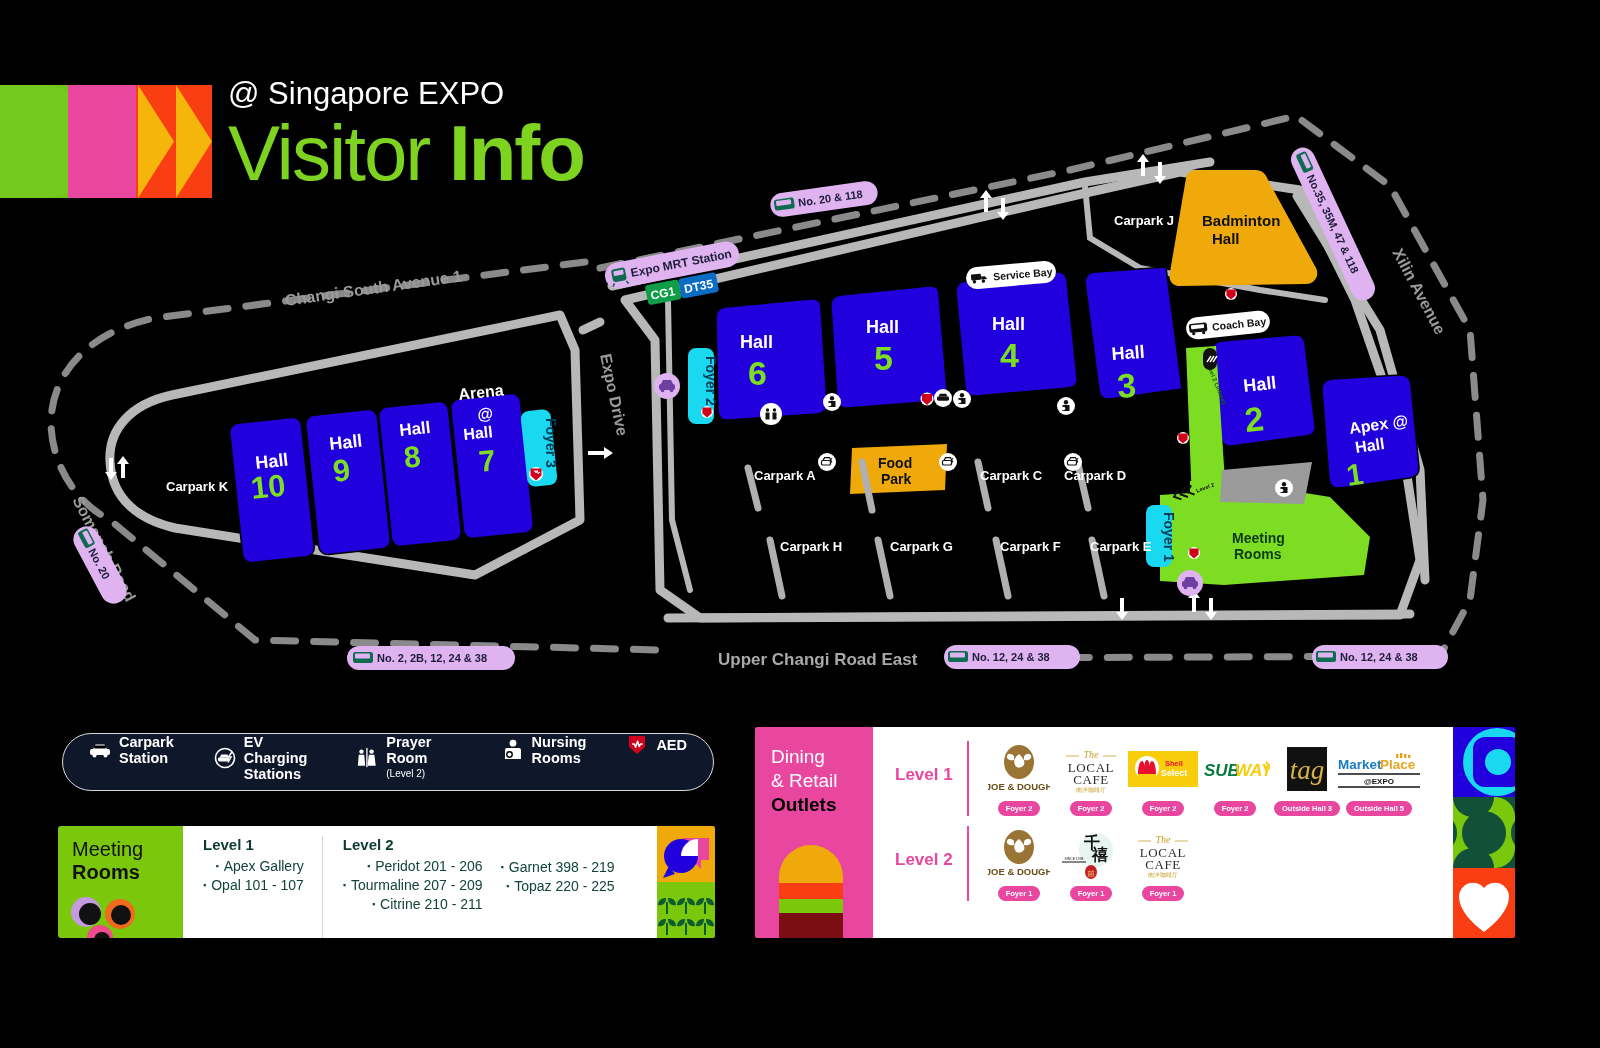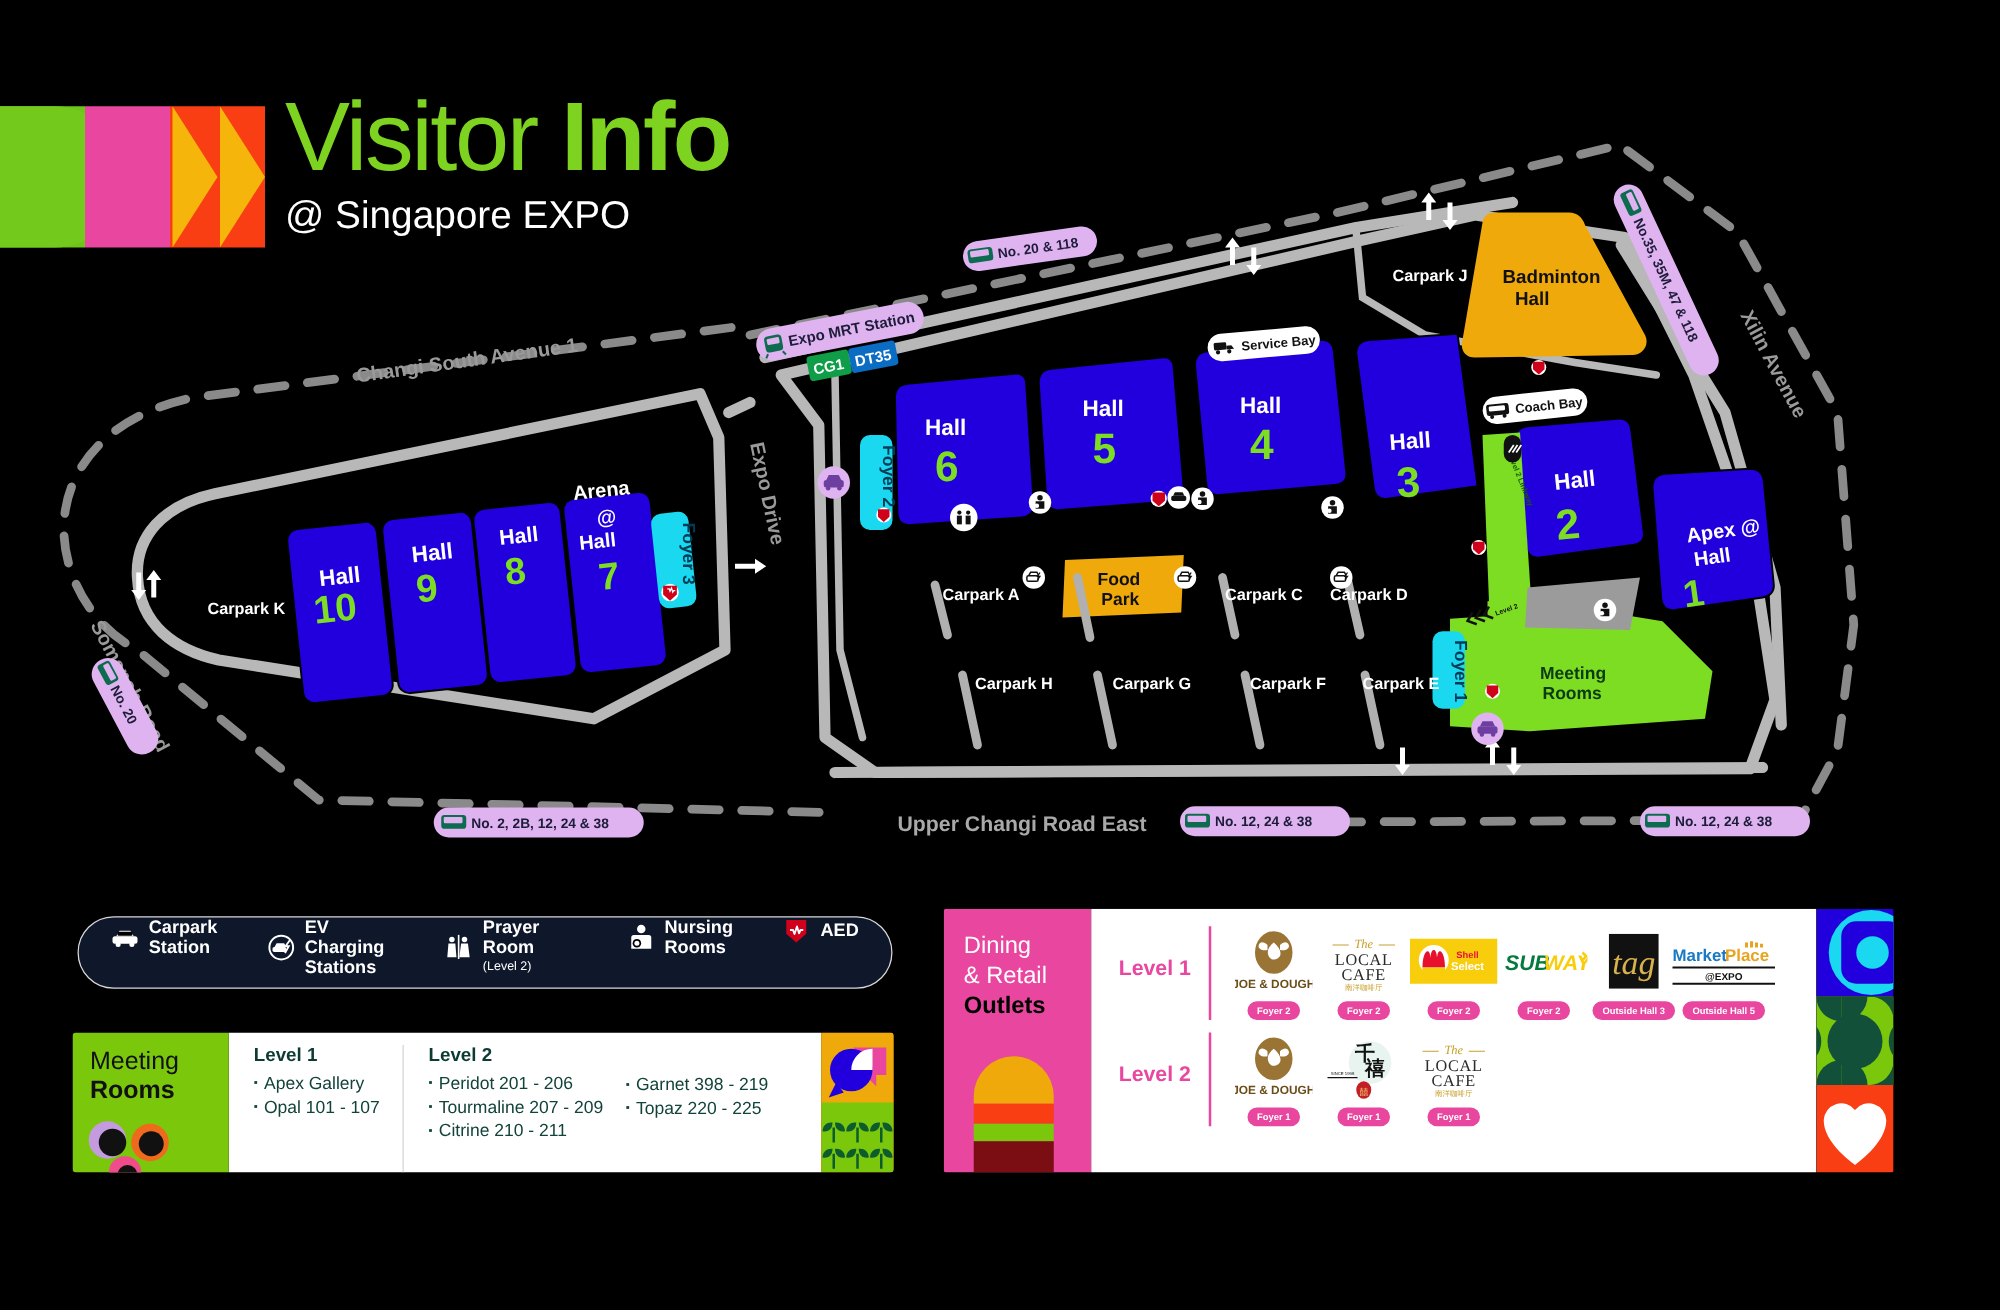--- a/index.html
+++ b/index.html
@@ -44,21 +44,21 @@
   #mr-panel { position:absolute; left:58px; top:826px; width:657px; height:112px; display:flex;
               border-radius:3px; overflow:hidden; }
   #mr-green { width:125px; background:#7ac70c; position:relative; padding:12px 0 0 14px; }
   #mr-green .l1 { font-size:20px; color:#111; font-weight:400; line-height:23px; }
   #mr-green .l2 { font-size:20px; color:#111; font-weight:700; line-height:23px; }
   #mr-green .deco { position:absolute; left:6px; bottom:-4px; width:118px; height:52px; }
   #mr-white { flex:1; background:#fff; color:#0d3b33; display:flex; padding:10px 0 0 20px; }
   .mr-col { padding-right:18px; }
   .mr-col.sep { border-left:1.5px solid #cfd8d6; padding-left:20px; }
   .mr-head { font-size:15px; font-weight:700; color:#0d3b33; margin-bottom:4px; }
-  .mr-li { font-size:14px; line-height:19px; color:#12433a; white-space:nowrap; }
+  .mr-li { font-size:14px; line-height:19px; color:#12433a; white-space:nowrap;text-align:right; }
   .mr-li::before { content:"\25AA"; font-size:9px; vertical-align:2px; margin-right:5px; }
   #mr-deco2 { width:58px; background:#efa90a; position:relative; overflow:hidden; }
 
   
   #dining { position:absolute; left:755px; top:727px; width:760px; height:211px; display:flex;
             border-radius:2px; overflow:hidden; }
   #dn-pink { width:118px; background:#e8469f; position:relative; padding:18px 0 0 16px; }
   #dn-pink .t1 { font-size:19px; line-height:24px; font-weight:400; color:#fff; }
   #dn-pink .t2 { font-size:19px; line-height:24px; font-weight:700; color:#000000; }
   #dn-pink .deco { position:absolute; left:0; bottom:0; width:118px; height:105px; }
@@ -455,22 +455,22 @@
       <div class="logo-cell logo-pink"></div>
       <div class="logo-cell logo-orange">
         <svg width="112" height="113" viewBox="0 0 112 113">
           <polygon points="2,0 38,56.5 2,113" fill="#f5b50a"></polygon>
           <polygon points="40,0 76,56.5 40,113" fill="#f5b50a"></polygon>
           <polygon points="78,0 114,56.5 78,113" fill="#f5b50a"></polygon>
         </svg>
       </div>
     </div>
     <div id="title-wrap">
+      <div id="sub-title">@ Singapore EXPO</div>
       <div id="main-title"><span>Visitor </span><b>Info</b></div>
-      <div id="sub-title">@ Singapore EXPO</div>
     </div>
   </div>
 
   <div id="legend">
 
     <div class="legend-item">
       <span class="legend-ico">
         <svg width="22" height="16" viewBox="0 0 22 16">
             <g fill="#fff">
           <rect x="1" y="7" width="20" height="6" rx="2"></rect>

